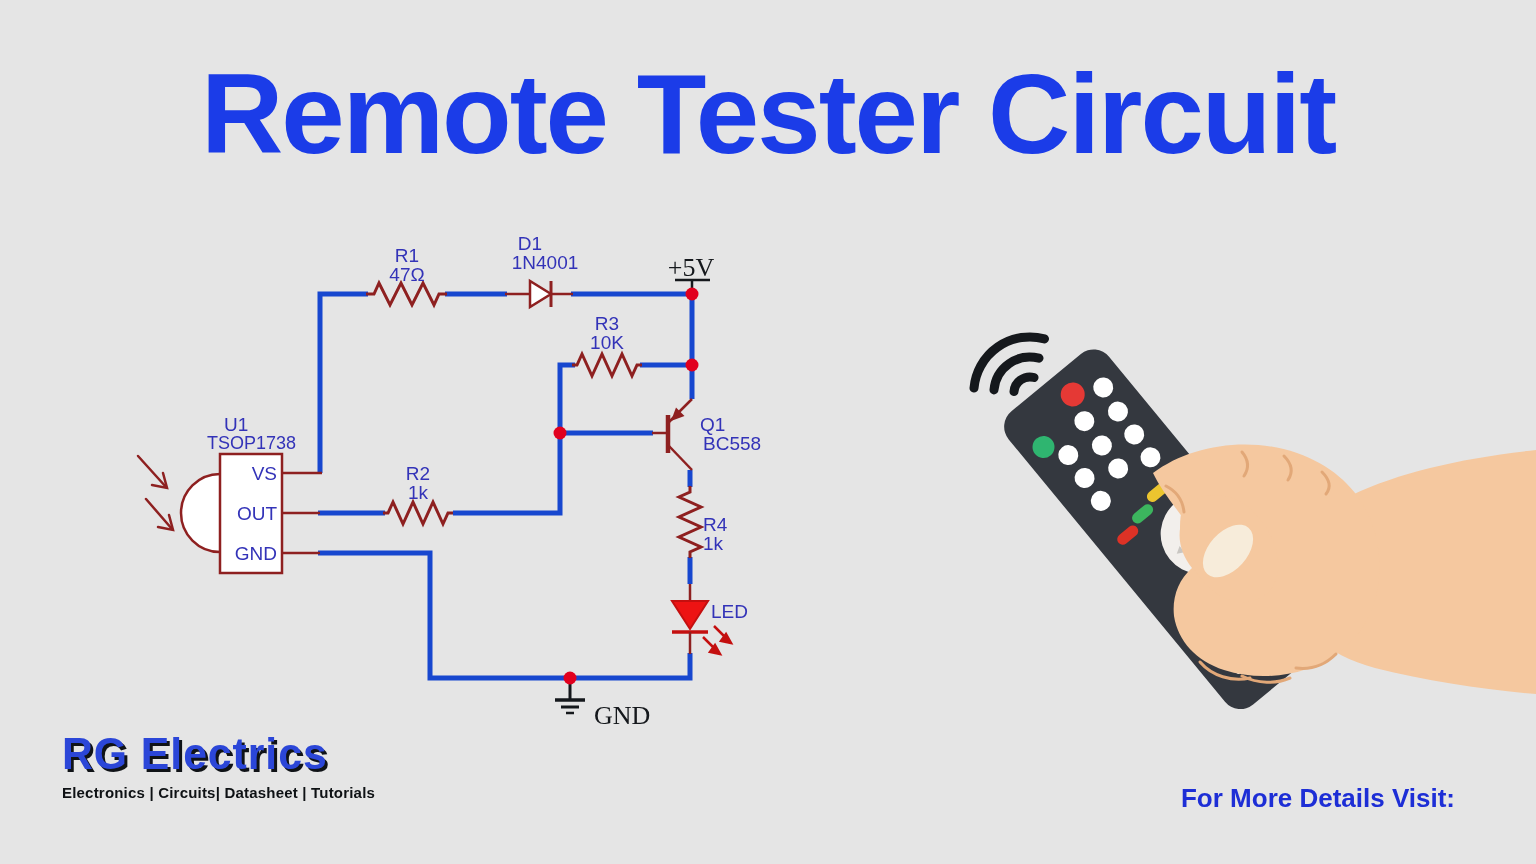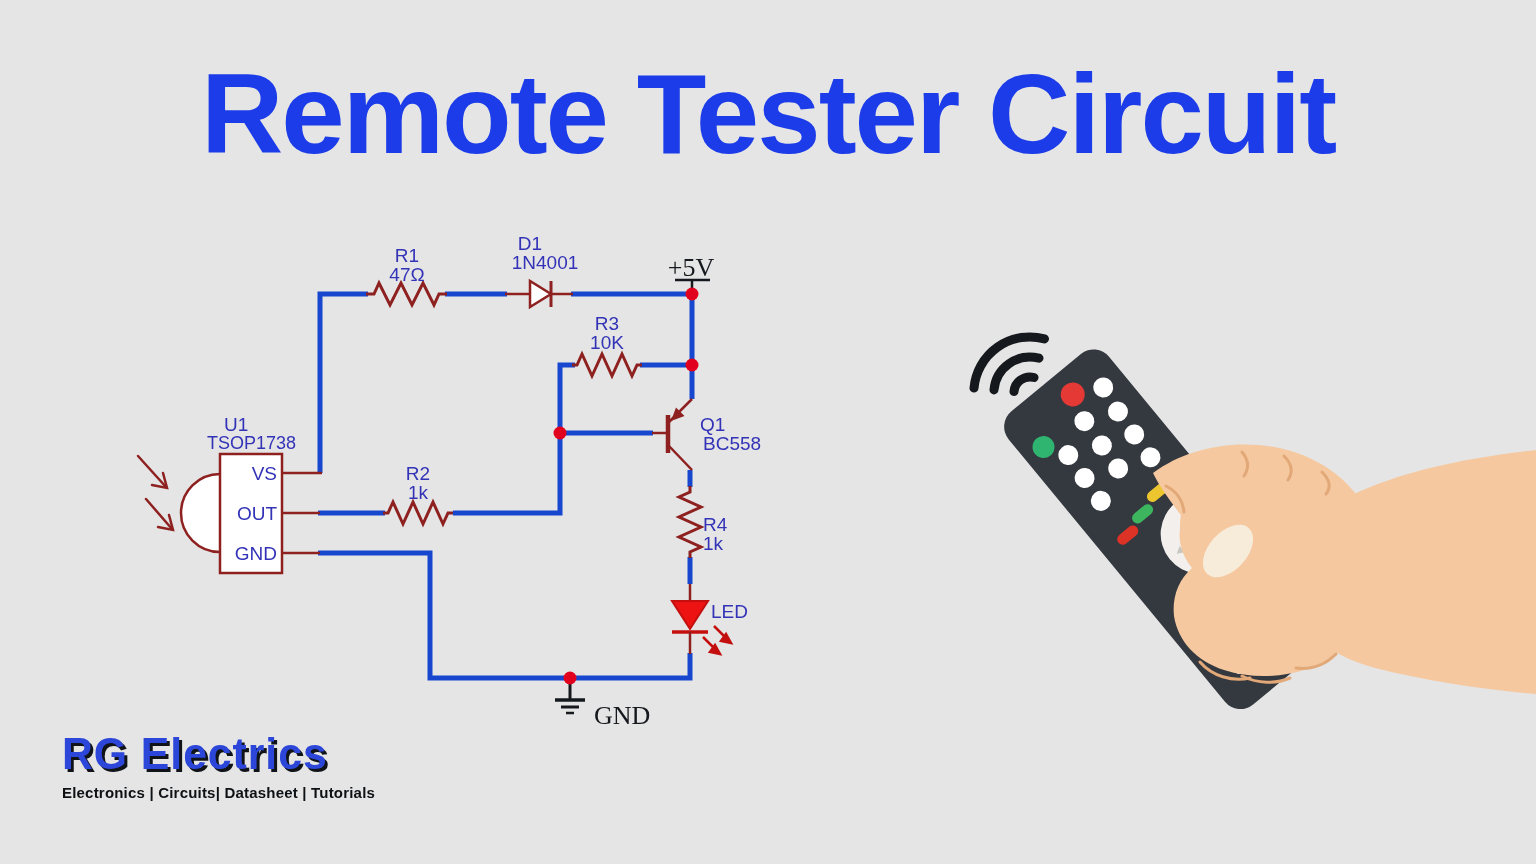--- a/index.html
+++ b/index.html
@@ -223,15 +223,16 @@
       </g>
     </g>
   </svg>
 
   <div class="brand">
     <div class="brand-name">RG Electrics</div>
     <div class="brand-tag">Electronics | Circuits| Datasheet | Tutorials</div>
   </div>
 
   <div class="cta">
+    <div class="cta-line1">For More Details Visit:</div>
   </div>
 
 </div>
 
 </body></html>

